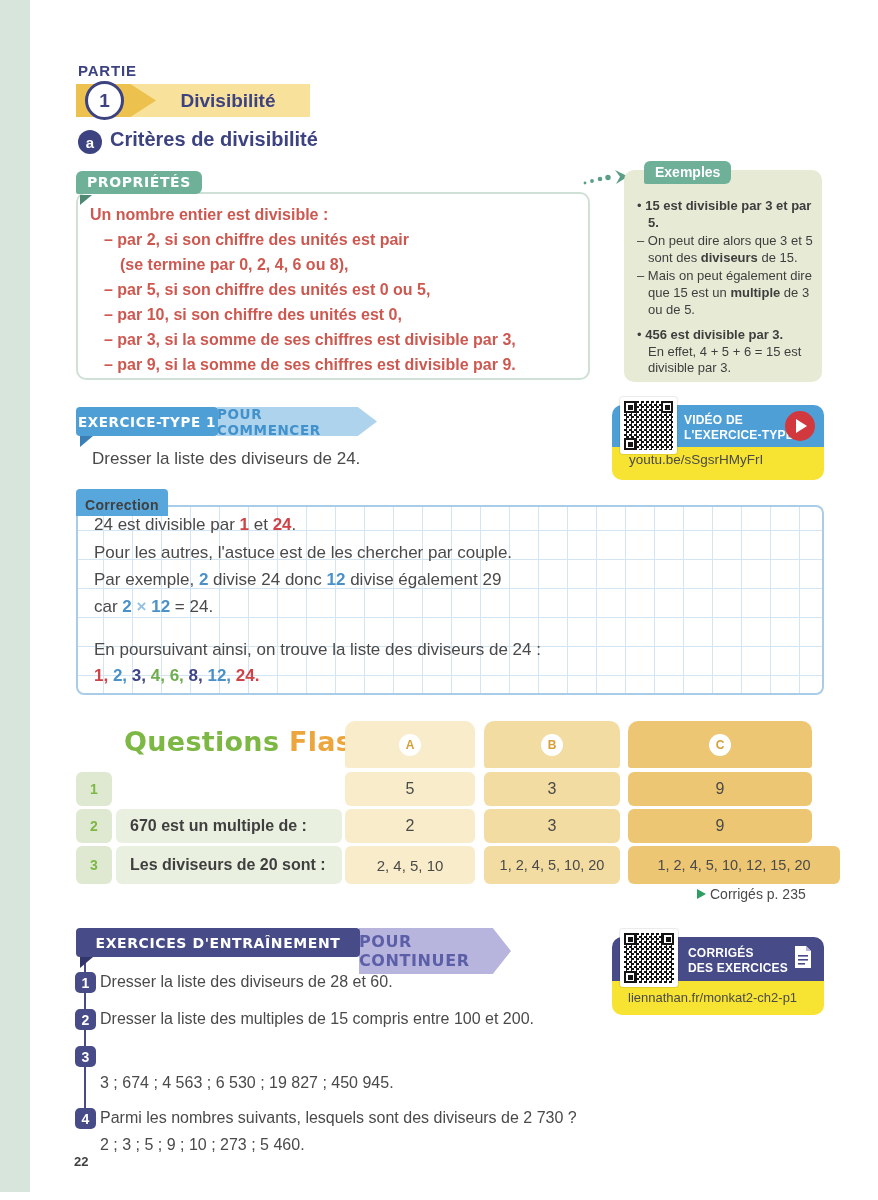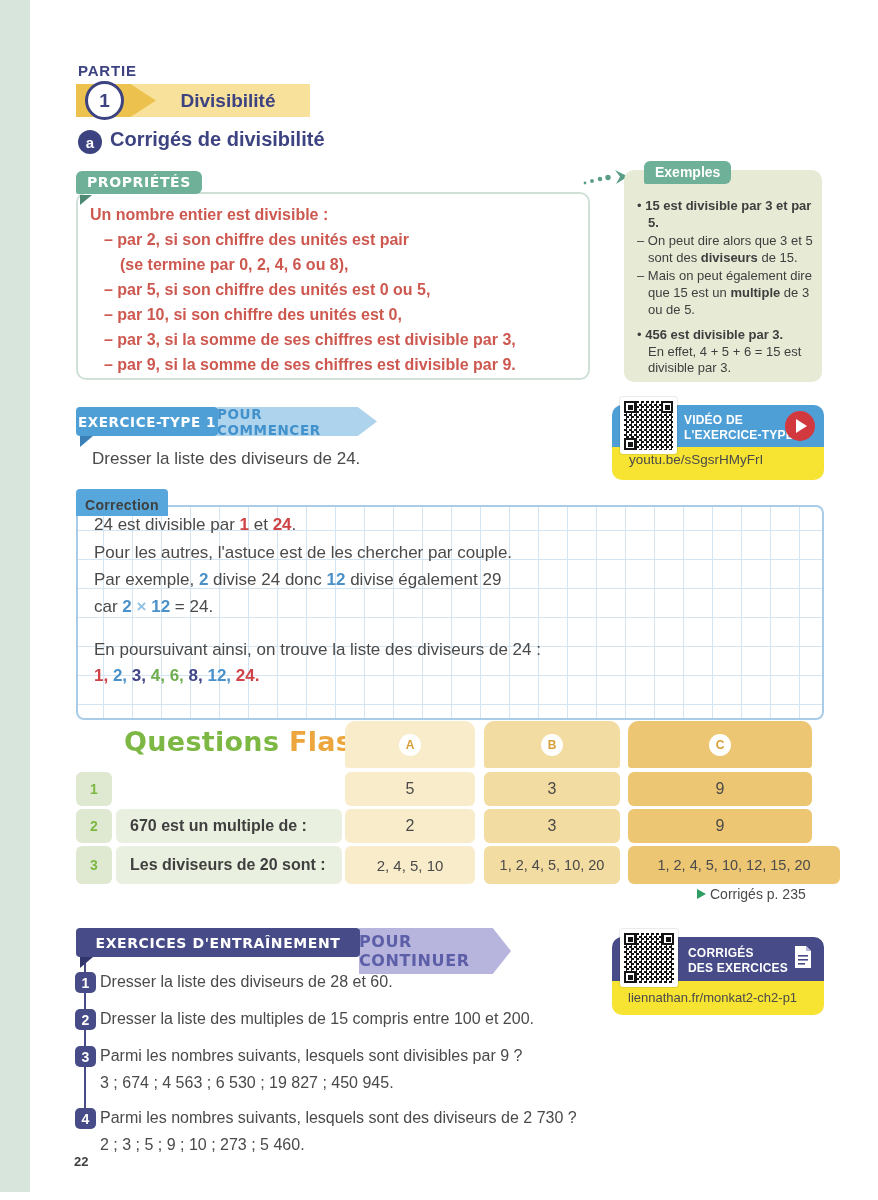--- a/index.html
+++ b/index.html
@@ -68,21 +68,21 @@
                border-top:7px solid transparent;border-bottom:7px solid transparent;}
   .qr{position:absolute;background:#fff;border-radius:3px;box-shadow:0 0 0 1px rgba(0,0,0,.08);}
   .qr::before{content:"";position:absolute;inset:4px;
               background:conic-gradient(#141414 25%,#fff 0 50%,#141414 0 75%,#fff 0) 0 0/5px 5px;}
   .fp{position:absolute;width:12px;height:12px;border:2px solid #141414;background:#fff;box-sizing:border-box;}
   .fp::after{content:"";position:absolute;inset:1.5px;background:#141414;}
 
   
   .correction-tab{position:absolute;left:76px;top:489px;background:#58a7dc;color:#404040;font-size:14px;
                   font-weight:800;padding:8px 9px 3px;border-radius:4px 4px 0 0;z-index:4;letter-spacing:.3px;}
-  .grid-box{position:absolute;left:76px;top:505px;width:748px;height:215px;box-sizing:border-box;
+  .grid-box{position:absolute;left:76px;top:505px;width:748px;height:190px;box-sizing:border-box;
             border:2px solid #a9cde9;border-radius:8px;background:#fff;
             background-image:linear-gradient(#d3e4f2 1px,transparent 1px),
                              linear-gradient(90deg,#d3e4f2 1px,transparent 1px);
             background-size:29px 29px;background-position:-4px -6px;}
   .cl{position:absolute;left:16px;font-size:17px;color:#4a4a4a;white-space:nowrap;}
   .c-red{color:#cf4246;font-weight:700;}
   .c-blue{color:#4a90c9;font-weight:700;}
   .c-navy{color:#3f4587;font-weight:700;}
   .c-green{color:#6fae4e;font-weight:700;}
   .c-ltblue{color:#93c1e4;font-weight:700;}
@@ -129,21 +129,21 @@
 <div class="page">
   <div class="left-strip"></div>
 
   <div class="kicker">PARTIE</div>
   <div class="part-yellow">
     <span class="part-title">Divisibilité</span>
   </div>
   <div class="part-gold"></div>
   <div class="part-circle">1</div>
   <div class="section-badge">a</div>
-  <div class="section-title">Corrigés de divisibilité</div>
+  <div class="section-title">Critères de divisibilité</div>
 
   <div class="green-tab hand" style="left:76px;top:171px;">PROPRIÉTÉS</div>
   <div class="tail prop-tail"></div>
   <div class="prop-box"></div>
   <div class="prop-intro">Un nombre entier est divisible :</div>
   <div class="prop-line" style="left:104px;top:231px;">– par 2, si son chiffre des unités est pair</div>
   <div class="prop-line" style="left:120px;top:256px;">(se termine par 0, 2, 4, 6 ou 8),</div>
   <div class="prop-line" style="left:104px;top:281px;">– par 5, si son chiffre des unités est 0 ou 5,</div>
   <div class="prop-line" style="left:104px;top:306px;">– par 10, si son chiffre des unités est 0,</div>
   <div class="prop-line" style="left:104px;top:331px;">– par 3, si la somme de ses chiffres est divisible par 3,</div>
@@ -243,21 +243,20 @@
   <div class="tail tr-tail"></div>
   <div class="vline"></div>
 
   <div class="ex-badge" style="top:972px;">1</div>
   <div class="ex-line" style="top:973px;">Dresser la liste des diviseurs de 28 et 60.</div>
 
   <div class="ex-badge" style="top:1009px;">2</div>
   <div class="ex-line" style="top:1010px;">Dresser la liste des multiples de 15 compris entre 100 et 200.</div>
 
   <div class="ex-badge" style="top:1046px;">3</div>
-  <div class="ex-line" style="top:1047px;">Parmi les nombres suivants, lesquels sont divisibles par 9 ?</div>
   <div class="ex-line" style="top:1074px;">3 ; 674 ; 4 563 ; 6 530 ; 19 827 ; 450 945.</div>
 
   <div class="ex-badge" style="top:1108px;">4</div>
   <div class="ex-line" style="top:1109px;">Parmi les nombres suivants, lesquels sont des diviseurs de 2 730 ?</div>
   <div class="ex-line" style="top:1136px;">2 ; 3 ; 5 ; 9 ; 10 ; 273 ; 5 460.</div>
 
   <div class="media-box" style="left:612px;top:937px;height:78px;">
     <div class="band band-top" style="height:44px;background:#474b87;"></div>
     <div class="band band-bottom" style="top:44px;height:34px;background:#f6e332;"></div>
     <div class="media-label" style="left:76px;top:9px;">

